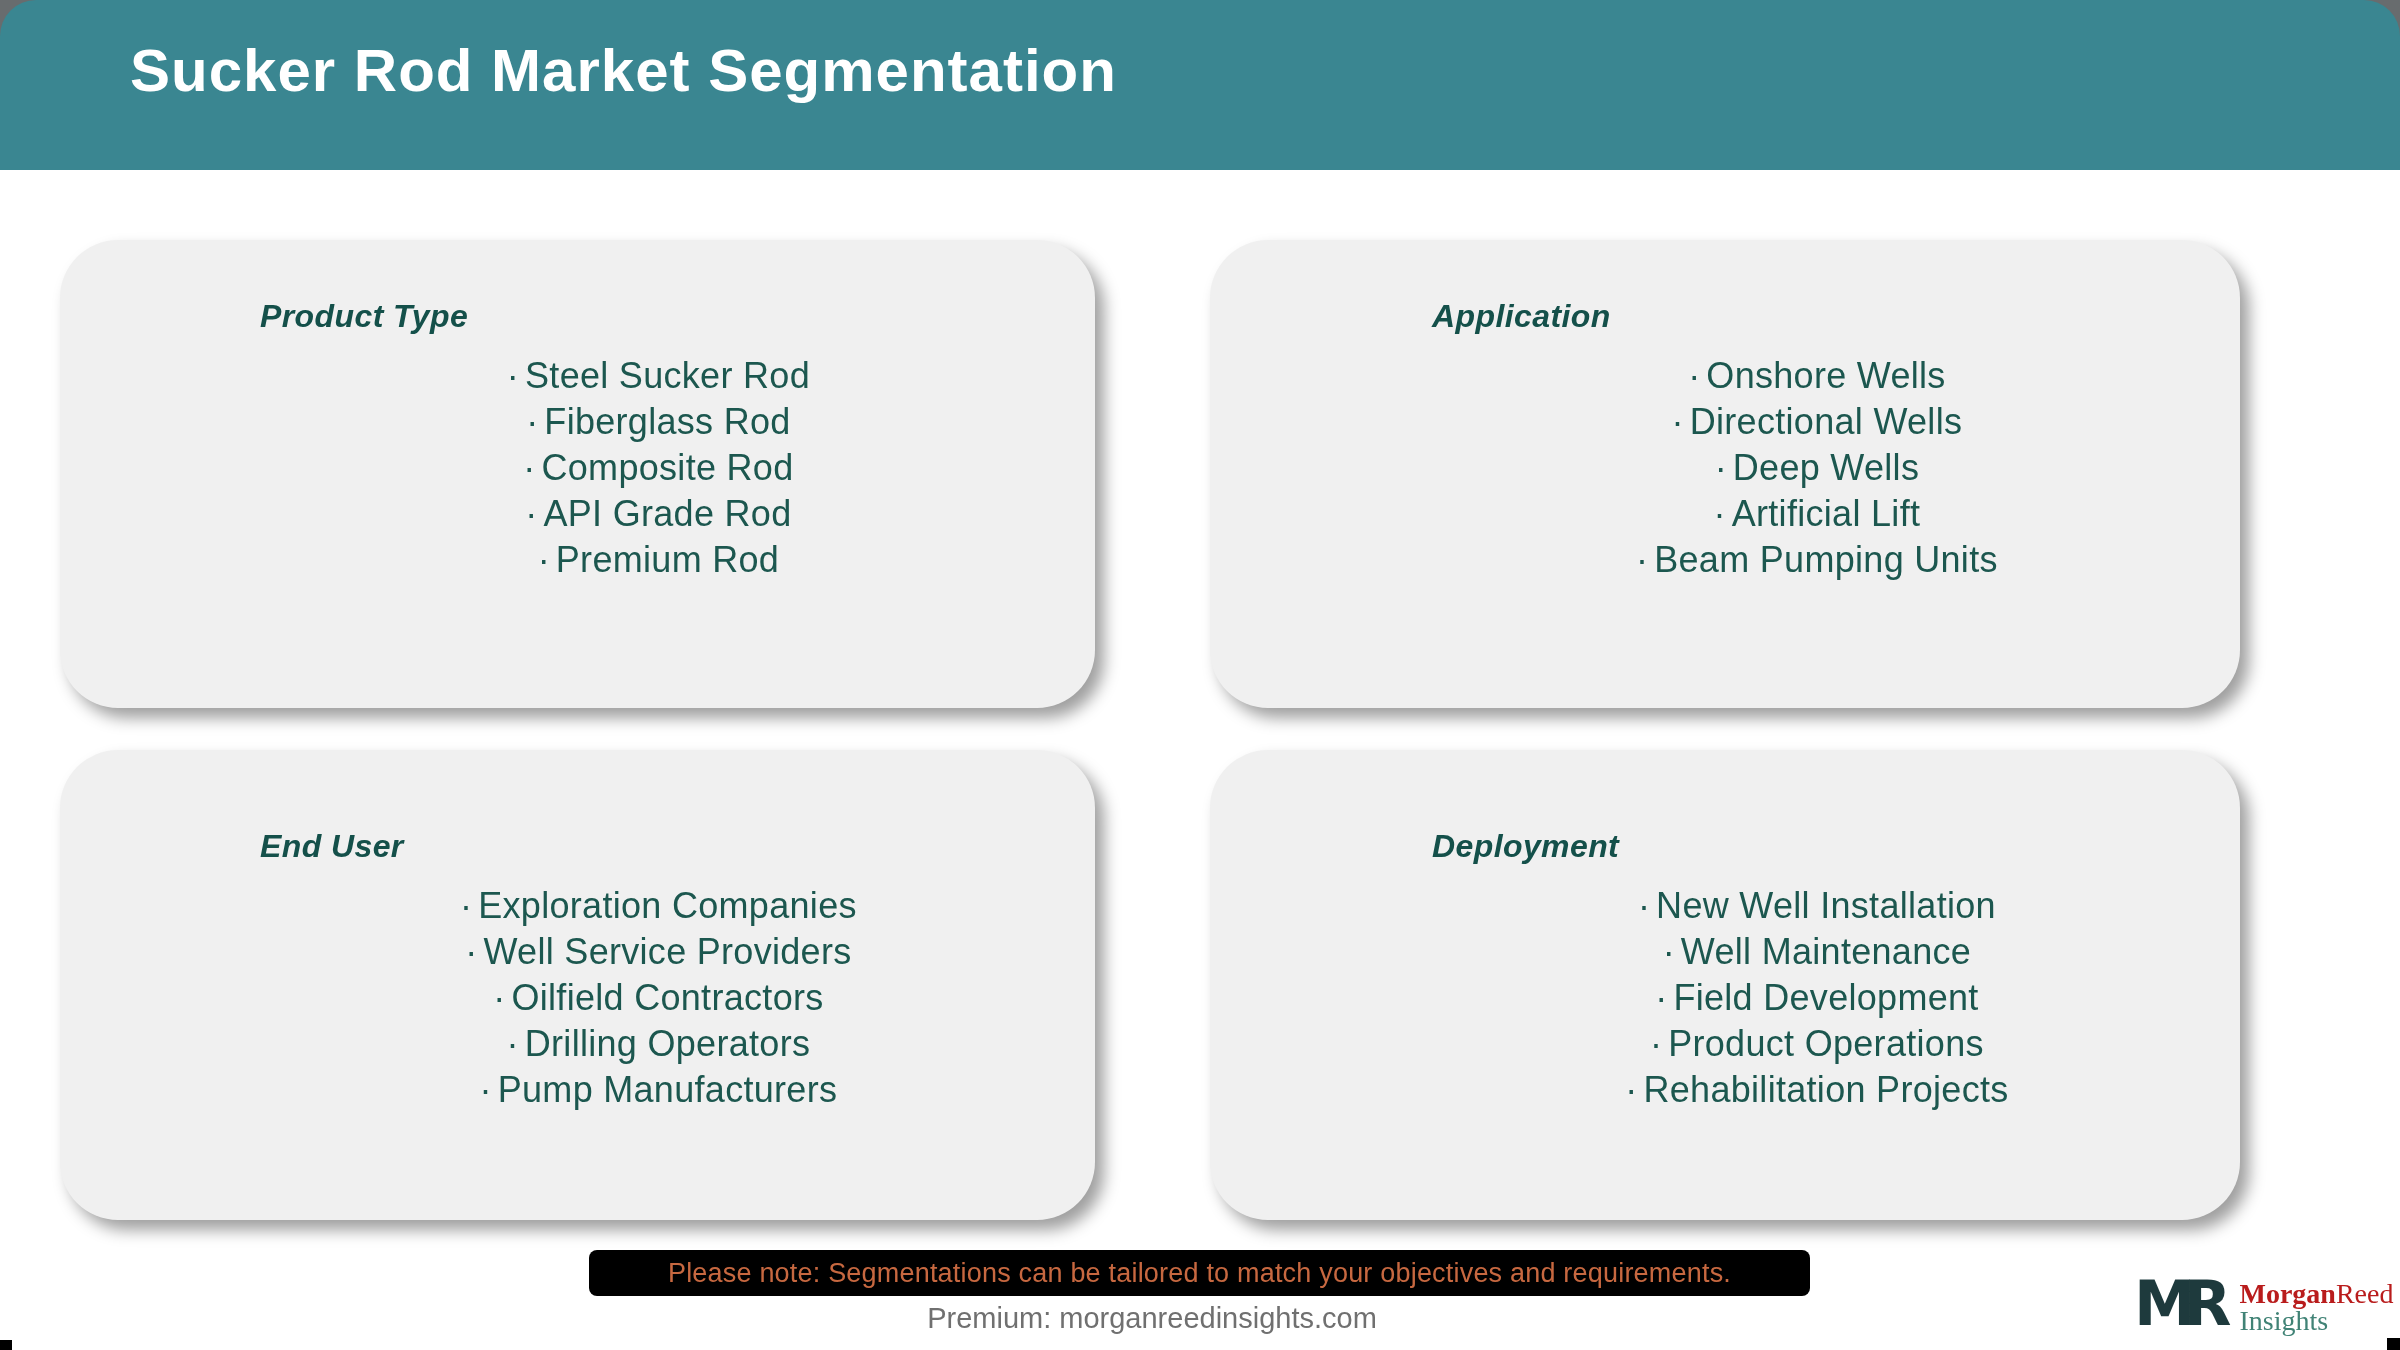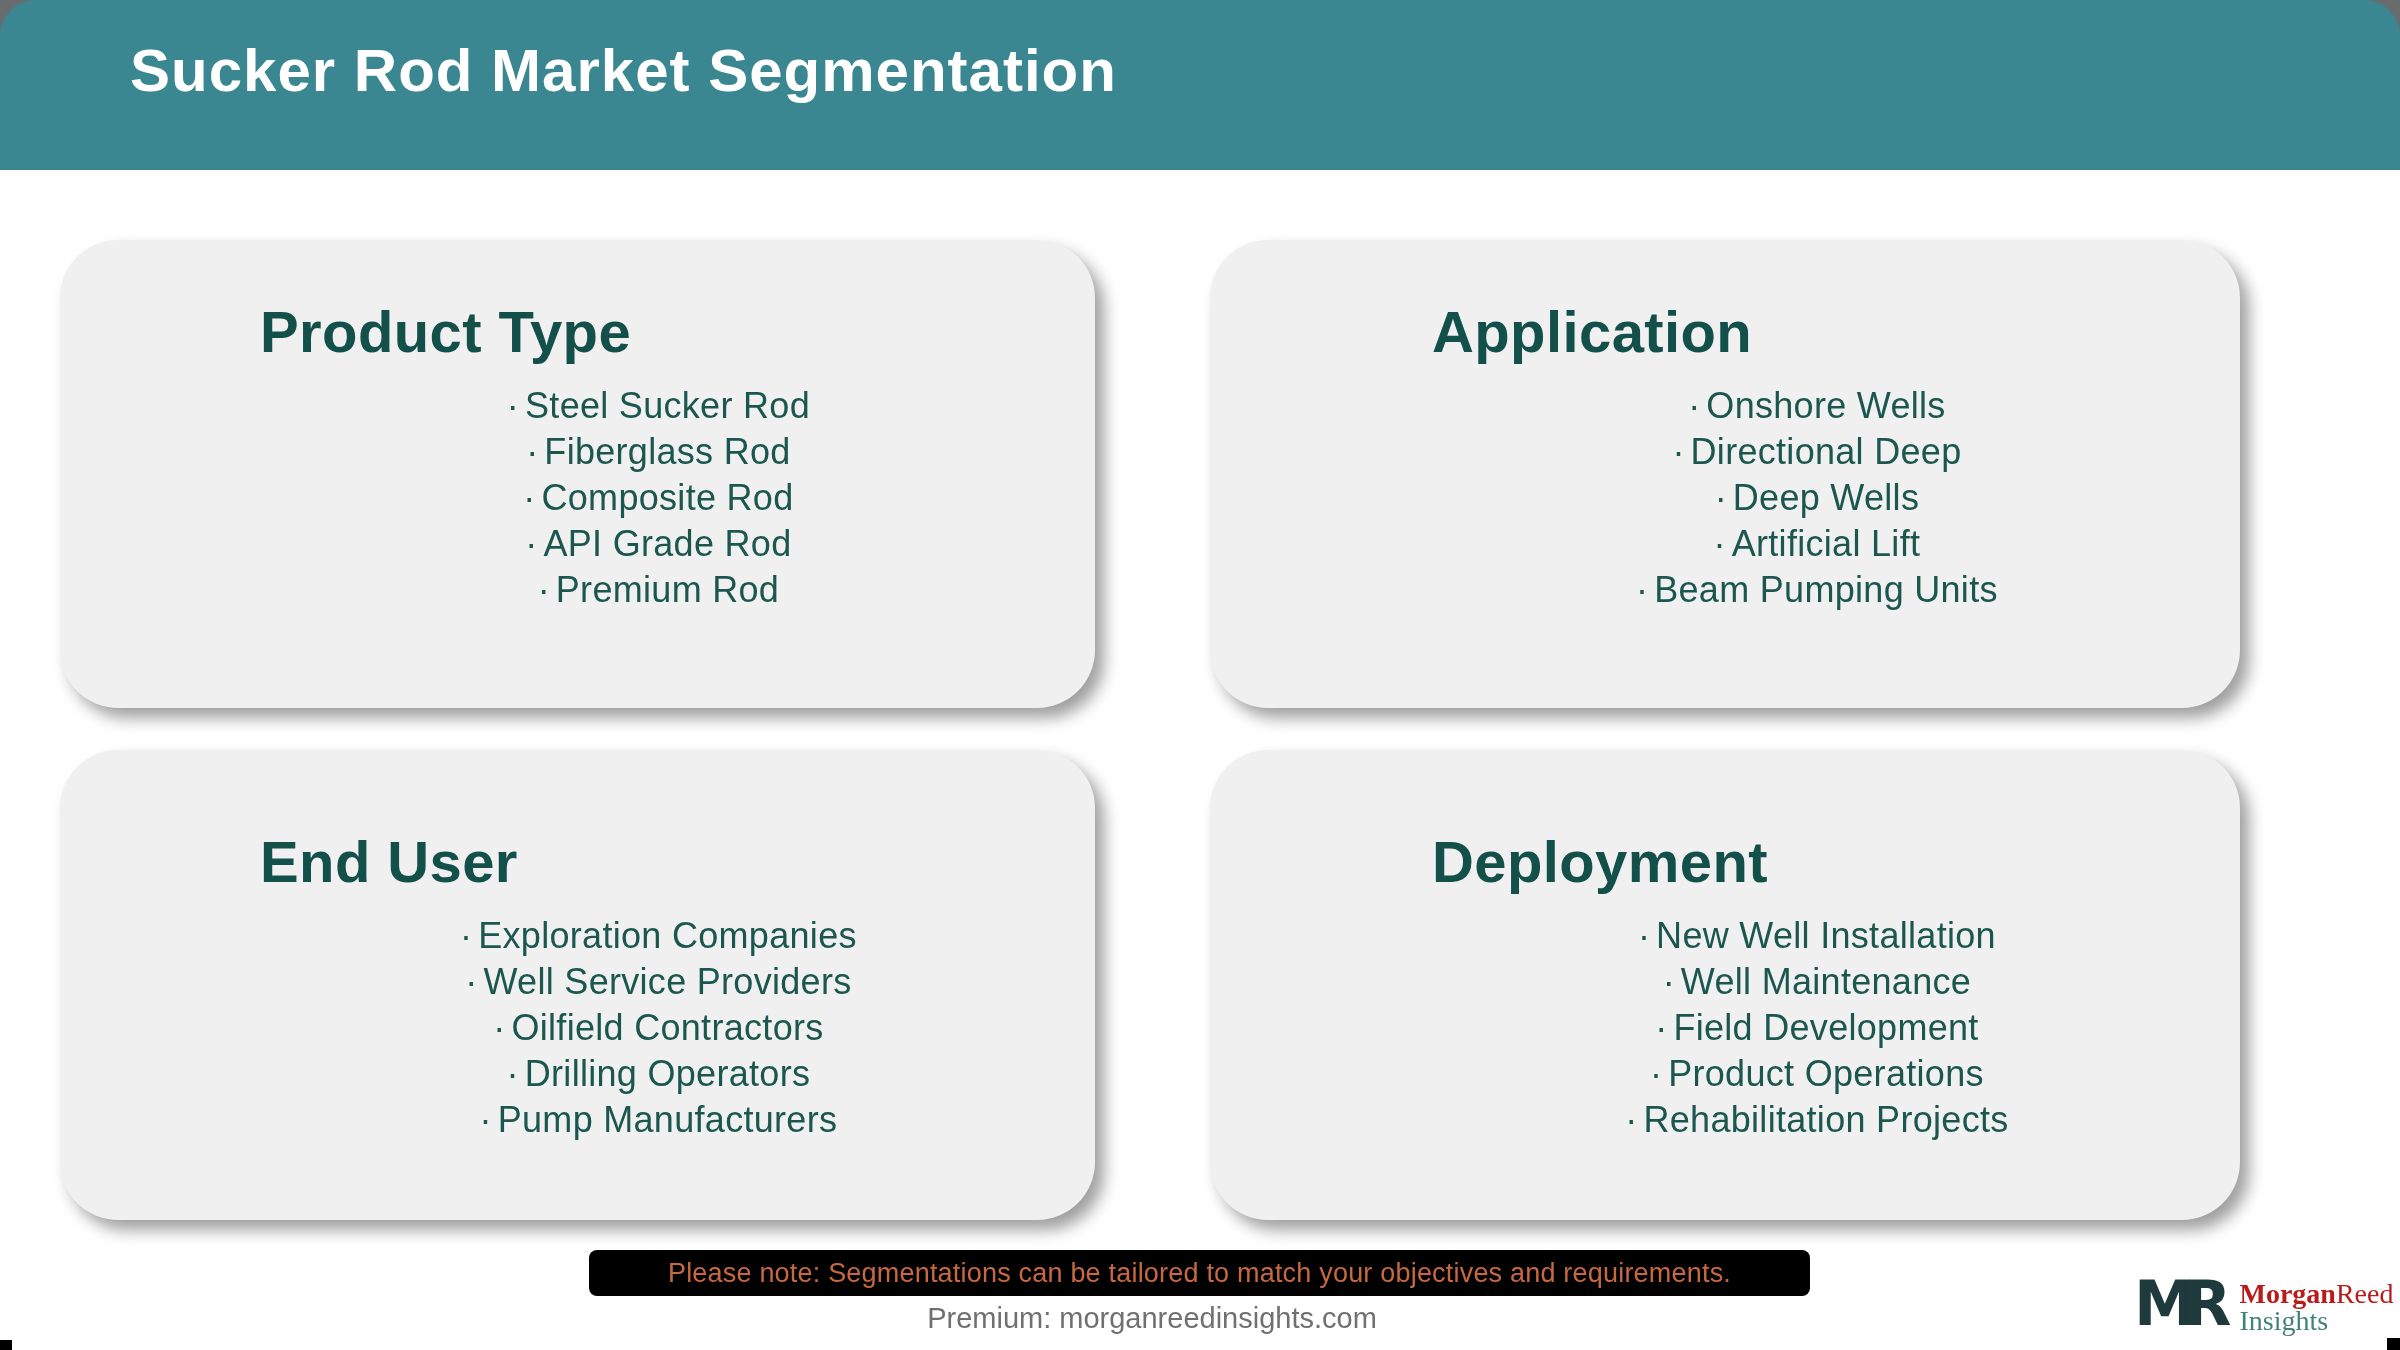--- a/index.html
+++ b/index.html
@@ -55,24 +55,25 @@
   .card.pos-tl { left: 60px;   top: 240px; width: 1035px; height: 468px; }
   .card.pos-tr { left: 1210px; top: 240px; width: 1030px; height: 468px; }
   .card.pos-bl { left: 60px;   top: 750px; width: 1035px; height: 470px; }
   .card.pos-br { left: 1210px; top: 750px; width: 1030px; height: 470px; }
 
   .card-content { padding-top: 58px; padding-left: 200px; padding-right: 40px; }
   .pos-tr .card-content, .pos-br .card-content { padding-left: 222px; }
   .pos-bl .card-content, .pos-br .card-content { padding-top: 78px; }
 
   .card-title {
-    font-size: 58px;
+    font-size: 32px;
     font-weight: bold;
     letter-spacing: 0.4px;
     color: #14504a;
+    font-style: italic;
   }
   .card-list {
     list-style: none;
     margin-top: 18px;
   }
   .card-list li {
     font-size: 36px;
     letter-spacing: 0.3px;
     line-height: 46px;
     color: #1c574f;
@@ -179,21 +180,21 @@
         <li>Premium Rod</li>
       </ul>
     </div>
   </section>
 
   <section class="card pos-tr">
     <div class="card-content">
       <h2 class="card-title">Application</h2>
       <ul class="card-list">
         <li>Onshore Wells</li>
-        <li>Directional Deep</li>
+        <li>Directional Wells</li>
         <li>Deep Wells</li>
         <li>Artificial Lift</li>
         <li>Beam Pumping Units</li>
       </ul>
     </div>
   </section>
 
   <section class="card pos-bl">
     <div class="card-content">
       <h2 class="card-title">End User</h2>

